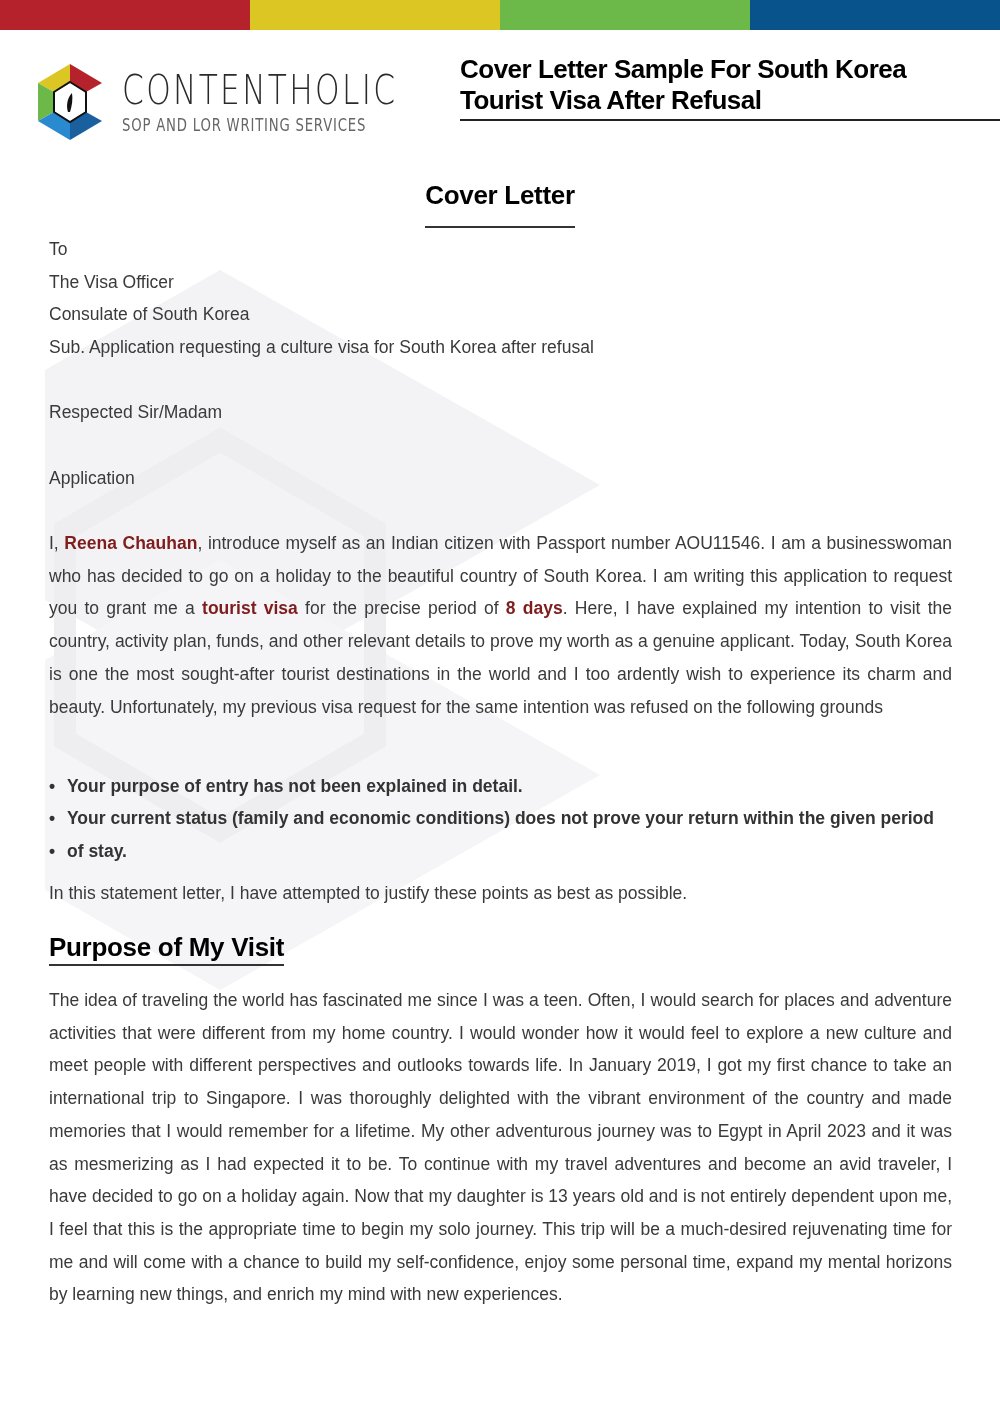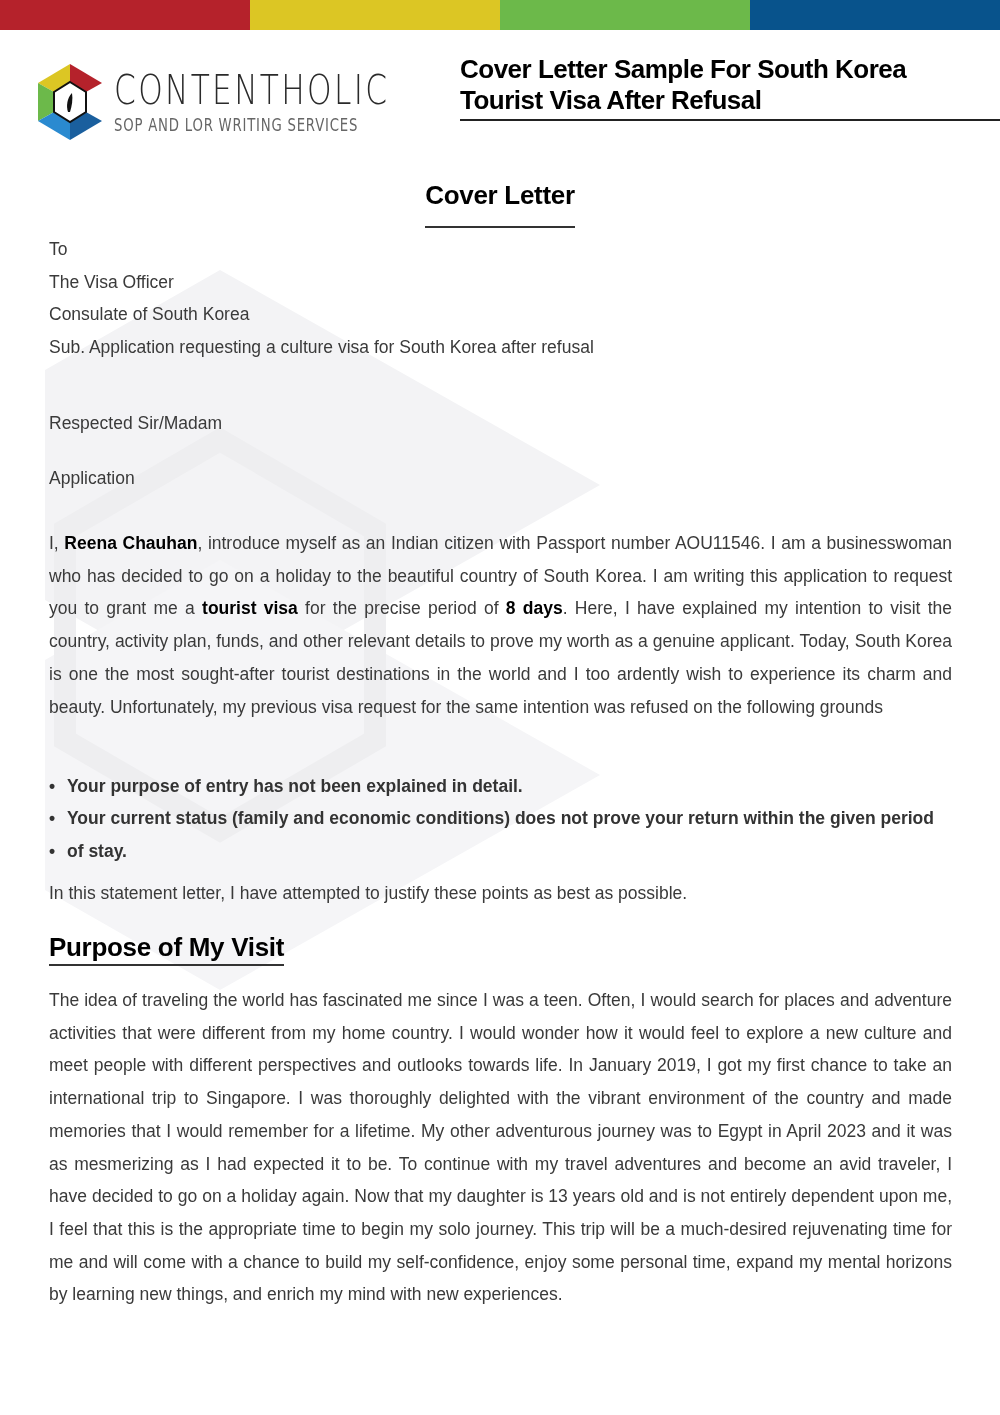--- a/index.html
+++ b/index.html
@@ -2,31 +2,31 @@
 <html><head>
 <meta charset="utf-8">
 <style>
   html, body { margin:0; padding:0; background:#fff; }
   body { width:1000px; height:1415px; position:relative; overflow:hidden; font-family:"Liberation Sans", sans-serif; color:#333; }
   .topbar { position:absolute; left:0; top:0; width:1000px; height:30px; display:flex; }
   .topbar div { flex:1; height:30px; }
   .watermark { position:absolute; left:45px; top:270px; width:560px; height:720px; pointer-events:none; }
   .logo { position:absolute; left:34px; top:62px; display:flex; align-items:center; }
   .logo svg { width:72px; height:80px; }
-  .logo-text { margin-left:8px; }
+  .logo-text { margin-left:16px; }
   .logo-name { font-family:"DejaVu Sans", sans-serif; font-weight:200; font-size:40px; letter-spacing:3px; color:#2a2a2a; line-height:44px; transform:scaleX(0.78); transform-origin:left; white-space:nowrap; }
   .logo-sub { font-family:"DejaVu Sans", sans-serif; font-size:17px; letter-spacing:1px; color:#666; line-height:22px; transform:scaleX(0.78); transform-origin:left; white-space:nowrap; margin-top:2px; }
   .header-title { position:absolute; left:460px; top:54px; width:540px; font-weight:bold; font-size:26px; line-height:31px; color:#000; letter-spacing:-0.5px; }
   .header-rule { position:absolute; left:460px; top:119px; width:540px; height:2px; background:#222; }
   .doc-title { position:absolute; left:0; width:1000px; top:180px; text-align:center; }
   .doc-title span { display:inline-block; font-weight:bold; font-size:26px; color:#000; padding-bottom:15px; border-bottom:2px solid #333; letter-spacing:-0.3px; }
   .content { position:absolute; left:49px; width:903px; font-size:17.5px; color:#3a3a3a; }
   .line { position:absolute; left:0; white-space:nowrap; line-height:22px; }
   .para { position:absolute; left:0; width:903px; line-height:32.7px; text-align:justify; }
-  .para b { color:#000000;margin-top:43px; }
+  .para b { color:#7f1d1d;margin-top:43px; }
   .bullets { position:absolute; left:0; top:770px; width:940px; }
   .bullet { position:absolute; left:0; white-space:nowrap; font-weight:bold; color:#333; font-size:17.5px; }
   .bullet .dot { display:inline-block; width:18px; }
   .section-h { position:absolute; left:49px; top:932px; font-weight:bold; font-size:26px; color:#000; padding-bottom:1px; border-bottom:2px solid #333; letter-spacing:-0.3px; }
 </style>
 </head>
 <body>
 
 <div class="topbar">
   <div style="background:#b5222b"></div>
@@ -63,21 +63,21 @@
 </div>
 <div class="header-rule"></div>
 
 <div class="doc-title"><span>Cover Letter</span></div>
 
 <div class="content" style="top:0;">
   <div class="line" style="top:238px">To</div>
   <div class="line" style="top:271px">The Visa Officer</div>
   <div class="line" style="top:303px">Consulate of South Korea</div>
   <div class="line" style="top:336px">Sub. Application requesting a culture visa for South Korea after refusal</div>
-  <div class="line" style="top:412px">Respected Sir/Madam</div>
+  <div class="line" style="top:401px">Respected Sir/Madam</div>
   <div class="line" style="top:467px">Application</div>
 
   <div class="para" style="top:527px"><span>I, </span><b>Reena Chauhan</b><span>, introduce myself as an Indian citizen with Passport number AOU11546. I am a businesswoman who has decided to go on a holiday to the beautiful country of South Korea. I am writing this application to request you to grant me a </span><b>tourist visa</b><span> for the precise period of </span><b>8 days</b><span>. Here, I have explained my intention to visit the country, activity plan, funds, and other relevant details to prove my worth as a genuine applicant. Today, South Korea is one the most sought-after tourist destinations in the world and I too ardently wish to experience its charm and beauty. Unfortunately, my previous visa request for the same intention was refused on the following grounds</span></div>
 
   <div class="bullets">
     <div class="bullet" style="top:6px"><span class="dot">•</span><span>Your purpose of entry has not been explained in detail.</span></div>
     <div class="bullet" style="top:38px"><span class="dot">•</span><span>Your current status (family and economic conditions) does not prove your return within the given period</span></div>
     <div class="bullet" style="top:71px"><span class="dot">•</span><span>of stay.</span></div>
   </div>
 

